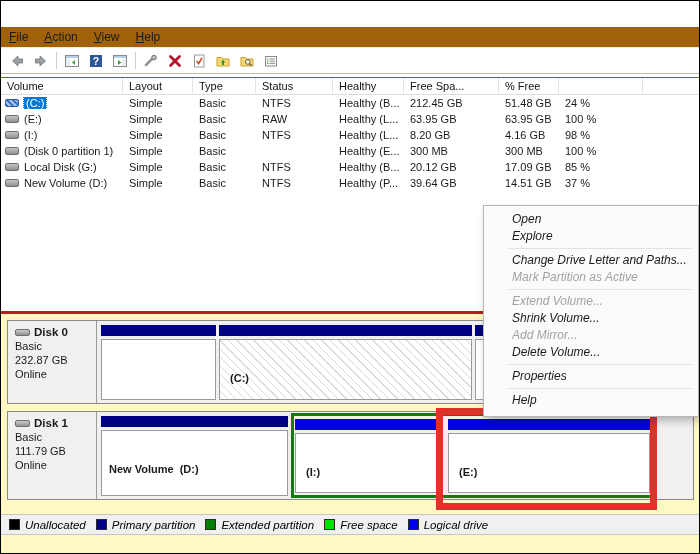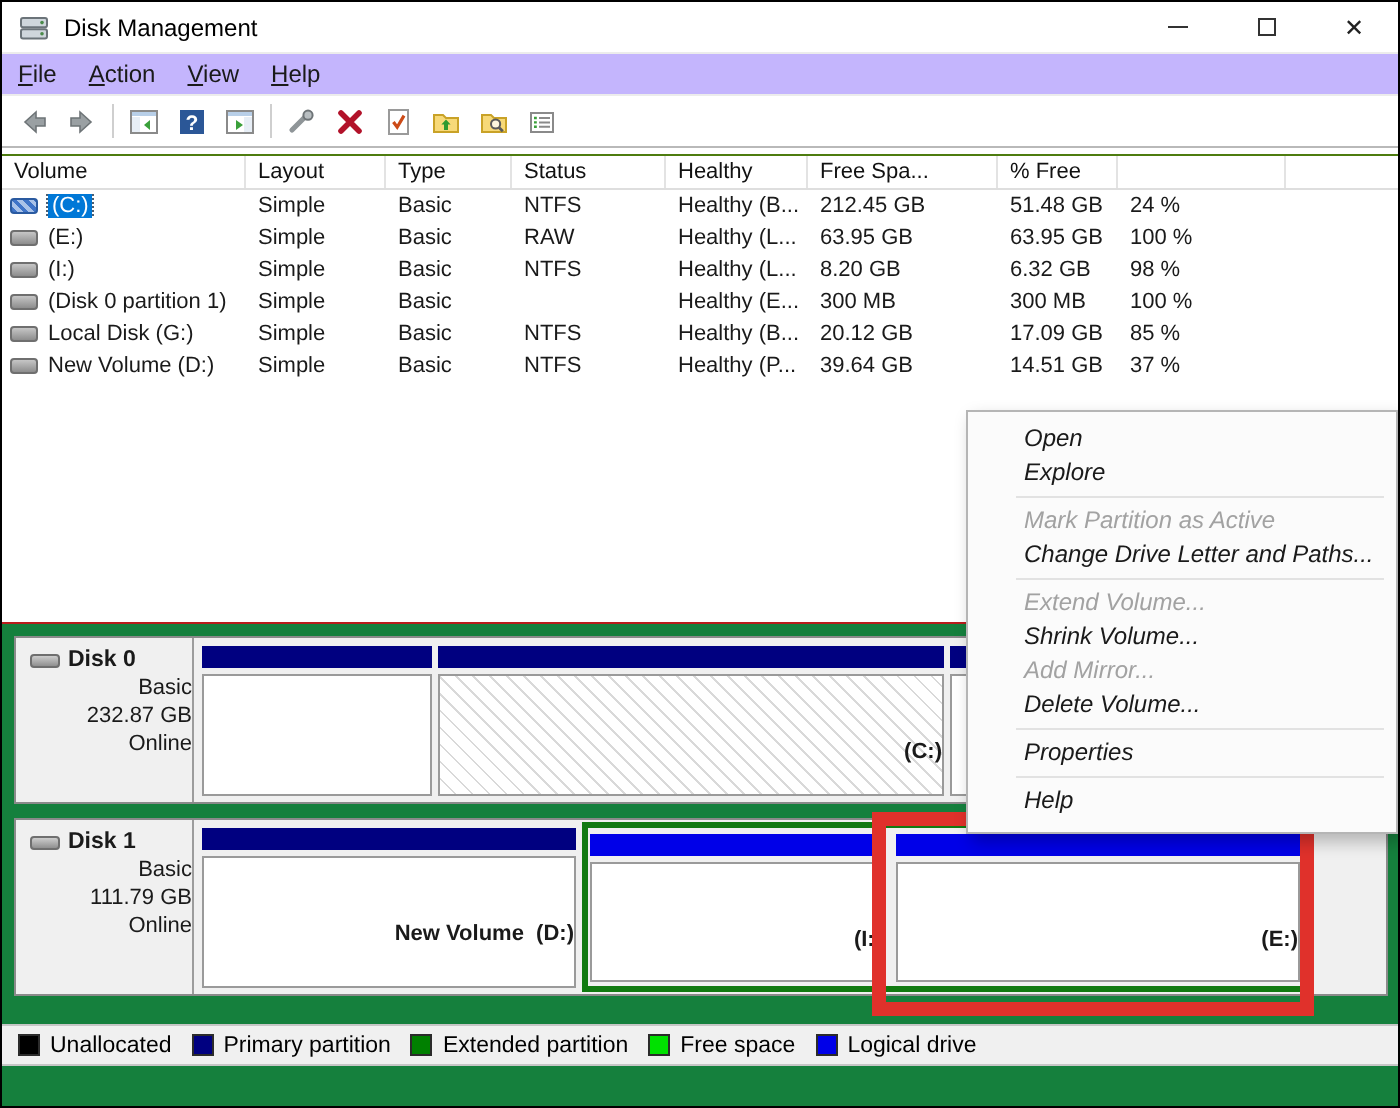--- a/index.html
+++ b/index.html
@@ -13,21 +13,21 @@
   .app-icon{margin-left:8px;width:16px;height:16px;flex:0 0 auto;}
   .title-text{margin-left:7px;font-size:12px;color:#000;}
   .win-controls{margin-left:auto;display:flex;height:100%;}
   .win-btn{width:44px;height:100%;display:flex;align-items:center;justify-content:center;color:#222;}
   .glyph-min{width:10px;height:1px;background:#333;}
   .glyph-max{width:9px;height:9px;border:1px solid #333;}
   .glyph-close{font-size:12px;line-height:1;}
 
   
   .menubar{position:absolute;left:0;top:26px;right:0;height:21px;display:flex;align-items:center;
-    background:#c4b5fd;border-bottom:1px solid #ececec;font-size:12px;}
+    background:#a16207;border-bottom:1px solid #ececec;font-size:12px;}
   .menu-item{padding:2px 8px;}
   .menu-item::first-letter{text-decoration:underline;}
 
   
   .toolbar{position:absolute;left:0;top:47px;right:0;height:26px;display:flex;align-items:center;
     background:#fff;border-bottom:1px solid #b9b9b9;padding-left:4px;}
   .tb-btn{width:24px;height:22px;display:flex;align-items:center;justify-content:center;}
   .tb-sep{width:1px;height:17px;background:#cfcfcf;margin:0 3px;}
 
   
@@ -38,21 +38,21 @@
   .lv-row{height:16px;}
   .lv-row .cell{padding-left:6px;white-space:nowrap;overflow:hidden;}
   .vol-cell{display:flex;align-items:center;gap:5px;padding-left:4px !important;}
   .vol-icon{width:14px;height:8px;border:1px solid #6f6f6f;border-radius:2px;
     background:linear-gradient(#c6c6c6,#8d8d8d);flex:0 0 auto;}
   .vol-icon.selected{border-color:#2a5aa0;
     background:repeating-linear-gradient(45deg,#3f74c8 0 2px,#a9c2e8 2px 4px);}
   .sel-text{background:#0078d7;color:#fff;padding:0 2px;outline:1px dotted #4d5e70;}
 
   
-  .graph-pane{position:absolute;left:0;top:310px;right:0;bottom:0;background:#15803d;border-top:1px solid #b91c1c;text-align:right;}
+  .graph-pane{position:absolute;left:0;top:310px;right:0;bottom:0;background:#fef9c3;border-top:3px solid #b91c1c;}
   .disk-row{position:absolute;left:6px;width:687px;border:1px solid #8a8a8a;background:#f0f0f0;}
   .disk-row.d0{top:6px;height:84px;}
   .disk-row.d1{top:97px;height:89px;}
   .disk-info{position:absolute;left:0;top:0;bottom:0;width:89px;border-right:1px solid #9c9c9c;padding:5px 0 0 7px;}
   .disk-title{display:flex;align-items:center;gap:4px;font-weight:bold;font-size:11.5px;}
   .disk-mini-icon{width:15px;height:7px;border:1px solid #6f6f6f;border-radius:2px;background:linear-gradient(#cdcdcd,#909090);}
   .disk-info .line{margin-top:2px;font-size:11px;}
   .disk-graph{position:absolute;left:90px;top:0;right:0;bottom:0;}
   .part{position:absolute;top:4px;bottom:3px;}
   .band{height:11px;width:100%;}
@@ -65,61 +65,41 @@
   .ext-wrap{position:absolute;top:1px;bottom:1px;border:3px solid #117a11;background:#f0f0f0;}
   .ext-wrap .part{top:3px;bottom:2px;}
 
   
   .red-annot{position:absolute;left:435px;top:94px;width:221px;height:102px;border:7px solid #e0312b;z-index:40;}
 
   
   .legend{position:absolute;left:0;right:0;top:200px;height:21px;background:#f0f0f0;
     border-top:1px solid #c6c6c6;border-bottom:1px solid #c6c6c6;display:flex;align-items:center;
     padding-left:8px;gap:10px;font-size:11.5px;color:#000;}
-  .leg-item{display:flex;align-items:center;gap:5px;}
+  .leg-item{display:flex;align-items:center;gap:5px;font-style:italic;}
   .swatch{width:11px;height:11px;border:1px solid #2b2b2b;}
   .sw-unallocated{background:#000000;}
   .sw-primary{background:#000080;}
   .sw-extended{background:#008000;}
   .sw-free{background:#00e100;}
   .sw-logical{background:#0000e8;}
 
   
   .ctx-menu{position:absolute;left:482px;top:204px;width:216px;z-index:100;background:#fbfbfb;
     border:1px solid #b5b5b5;box-shadow:3px 4px 8px rgba(0,0,0,0.25);padding:5px 0 7px 0;font-size:12px;color:#1a1a1a;}
   .ctx-item{height:17px;line-height:17px;padding-left:28px;white-space:nowrap;font-style:italic;}
   .ctx-item.disabled{color:#a2a2a2;}
   .ctx-item.highlighted{background:#2577d4;color:#fff;border-radius:4px;margin:0 10px 0 4px;padding-left:24px;}
   .ctx-sep{height:1px;background:#e2e2e2;margin:3px 6px 3px 24px;}
 </style>
 </head>
 <body>
 
 <div class="window">
 
-  <div class="titlebar">
-    <svg class="app-icon" viewBox="0 0 16 16">
-      <rect x="1.5" y="3" width="13" height="4.6" rx="1" fill="#cfd6dc" stroke="#6b7379"></rect>
-      <rect x="1.5" y="8.6" width="13" height="4.6" rx="1" fill="#cfd6dc" stroke="#6b7379"></rect>
-      <circle cx="12" cy="5.3" r="0.9" fill="#4a8a4a"></circle>
-      <circle cx="12" cy="10.9" r="0.9" fill="#4a8a4a"></circle>
-    </svg>
-    <span class="title-text">Disk Management</span>
-    <div class="win-controls">
-      <div class="win-btn">
-          <div class="glyph-min"></div>
-        </div>
-      <div class="win-btn">
-          <div class="glyph-max"></div>
-        </div>
-      <div class="win-btn">
-          <span class="glyph-close">✕</span>
-        </div>
-    </div>
-  </div>
 
   <div class="menubar">
     <span class="menu-item">File</span>
     <span class="menu-item">Action</span>
     <span class="menu-item">View</span>
     <span class="menu-item">Help</span>
   </div>
 
   <div class="toolbar">
     <div class="tb-btn">
@@ -240,21 +220,21 @@
     <div class="grid-row lv-row">
       <div class="cell vol-cell">
           <span class="vol-icon"></span>
           <span>(I:)</span>
         </div>
       <div class="cell">Simple</div>
       <div class="cell">Basic</div>
       <div class="cell">NTFS</div>
       <div class="cell">Healthy (L...</div>
       <div class="cell">8.20 GB</div>
-      <div class="cell">6.32 GB</div>
+      <div class="cell">4.16 GB</div>
       <div class="cell">98 %</div>
       <div class="cell"></div>
     </div>
 
     <div class="grid-row lv-row">
       <div class="cell vol-cell">
           <span class="vol-icon"></span>
           <span>(Disk 0 partition 1)</span>
         </div>
       <div class="cell">Simple</div>
@@ -401,22 +381,22 @@
           <span class="swatch sw-logical"></span>
           <span>Logical drive</span>
         </div>
     </div>
   </div>
 
   <div class="ctx-menu">
     <div class="ctx-item">Open</div>
     <div class="ctx-item">Explore</div>
     <div class="ctx-sep"></div>
+    <div class="ctx-item">Change Drive Letter and Paths...</div>
     <div class="ctx-item disabled">Mark Partition as Active</div>
-    <div class="ctx-item">Change Drive Letter and Paths...</div>
     <div class="ctx-sep"></div>
     <div class="ctx-item disabled">Extend Volume...</div>
     <div class="ctx-item">Shrink Volume...</div>
     <div class="ctx-item disabled">Add Mirror...</div>
     <div class="ctx-item">Delete Volume...</div>
     <div class="ctx-sep"></div>
     <div class="ctx-item">Properties</div>
     <div class="ctx-sep"></div>
     <div class="ctx-item">Help</div>
   </div>

